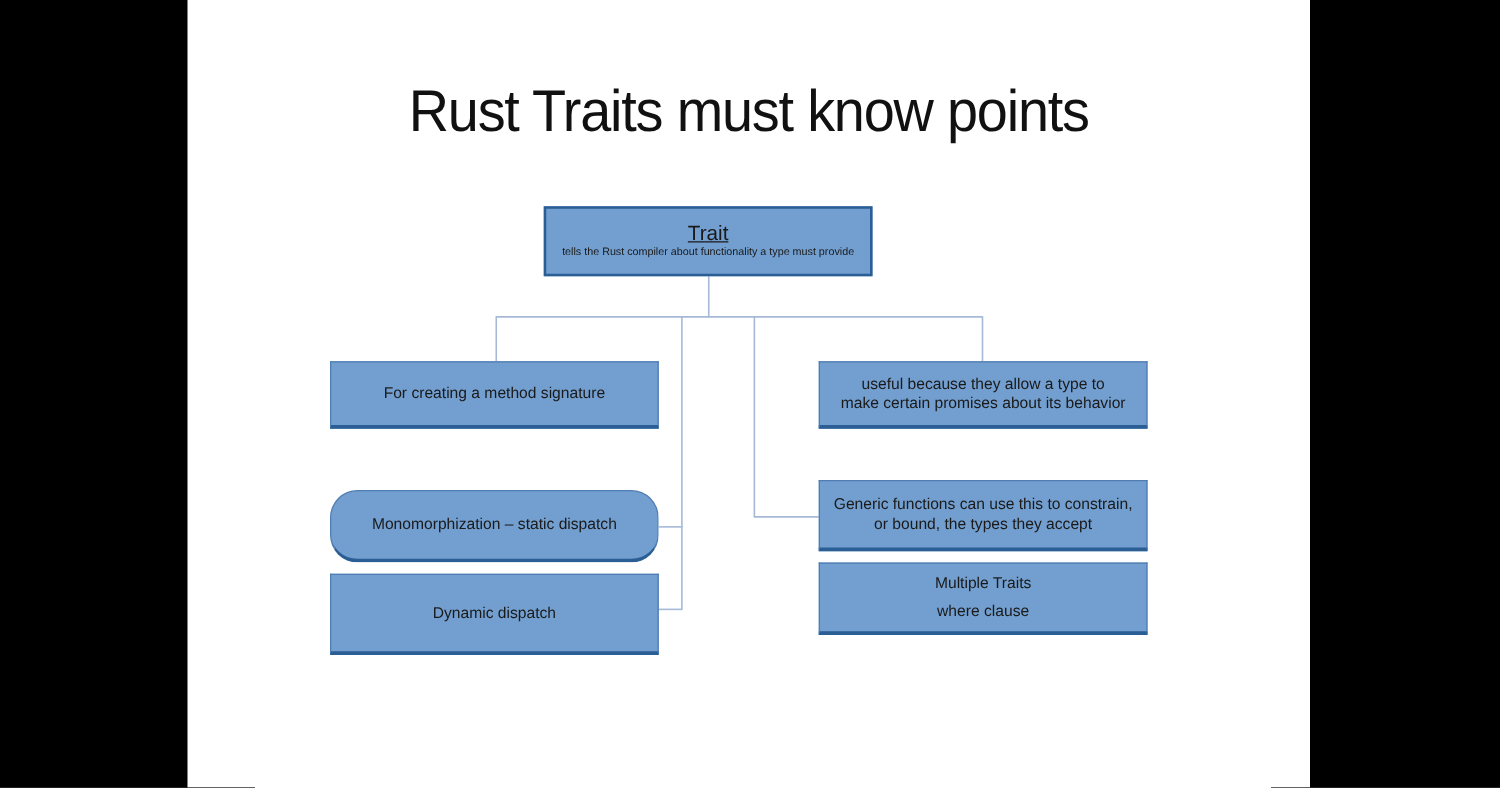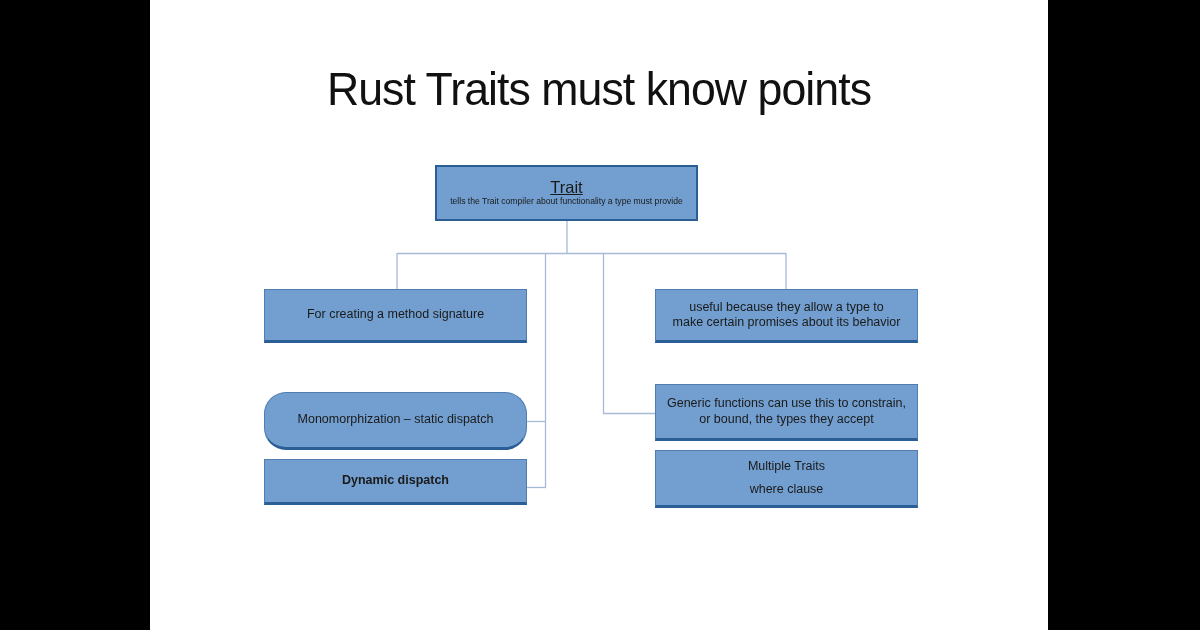--- a/index.html
+++ b/index.html
@@ -87,21 +87,21 @@
     line-height: 1.3;
   }
   .node.spread {
     justify-content: space-evenly;
     padding: 0 0;
   }
   
   .n-root   { left: 285px; top: 165px; width: 263px; height: 56px; }
   .n-method { left: 114px; top: 289px; width: 263px; height: 54px; }
   .n-mono   { left: 114px; top: 392px; width: 263px; height: 58px; border-radius: 22px; }
-  .n-dyn    { left: 114px; top: 459px; width: 263px; height: 46px; font-weight: bold; }
+  .n-dyn    { left: 114px; top: 459px; width: 263px; height: 65px; }
   .n-useful { left: 505px; top: 289px; width: 263px; height: 54px; }
   .n-generic{ left: 505px; top: 384px; width: 263px; height: 57px; }
   .n-multi  { left: 505px; top: 450px; width: 263px; height: 58px; }
 </style>
 </head>
 <body>
 
 <div class="stage">
   <div class="letterbox left"></div>
 
@@ -122,21 +122,21 @@
       <line x1="395.5" y1="253" x2="395.5" y2="487.5"></line>
       <line x1="377" y1="421.5" x2="396" y2="421.5"></line>
       <line x1="377" y1="487.5" x2="396" y2="487.5"></line>
 
       <line x1="453.5" y1="253" x2="453.5" y2="413.5"></line>
       <line x1="453" y1="413.5" x2="505" y2="413.5"></line>
     </svg>
 
     <div class="node root n-root">
       <span class="root-title">Trait</span>
-      <span class="root-subtitle">tells the Trait compiler about functionality a type must provide</span>
+      <span class="root-subtitle">tells the Rust compiler about functionality a type must provide</span>
     </div>
 
     <div class="node n-method">
       <span>For creating a method signature</span>
     </div>
 
     <div class="node n-mono">
       <span>Monomorphization – static dispatch</span>
     </div>
 

